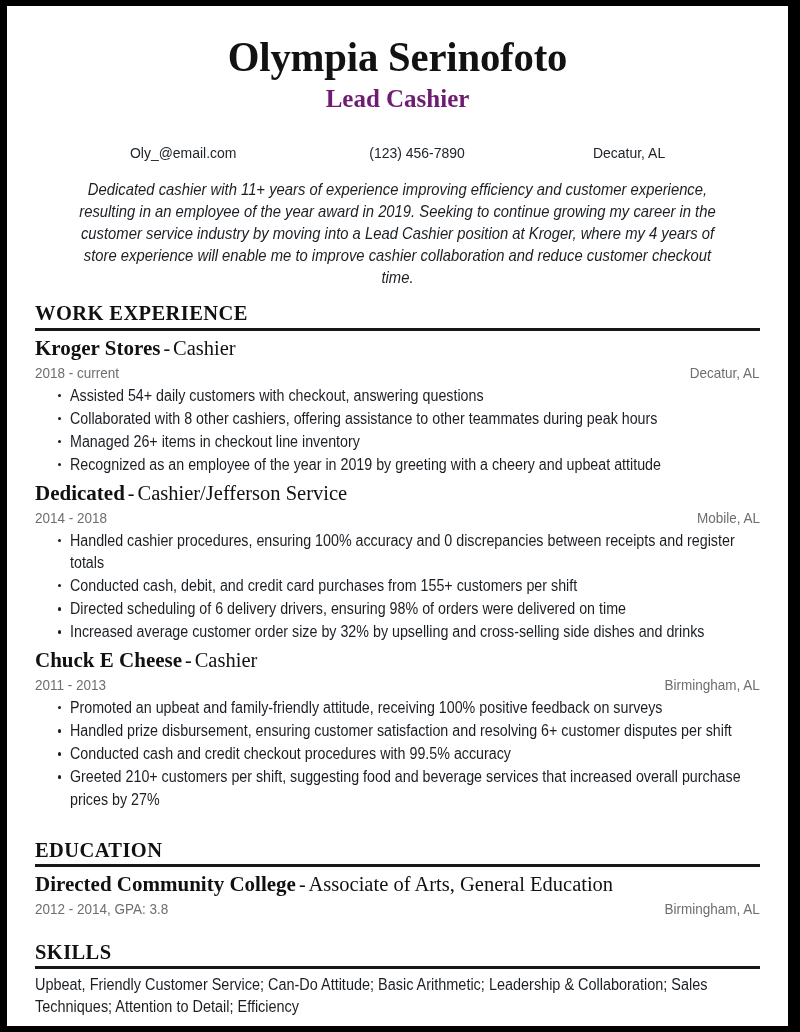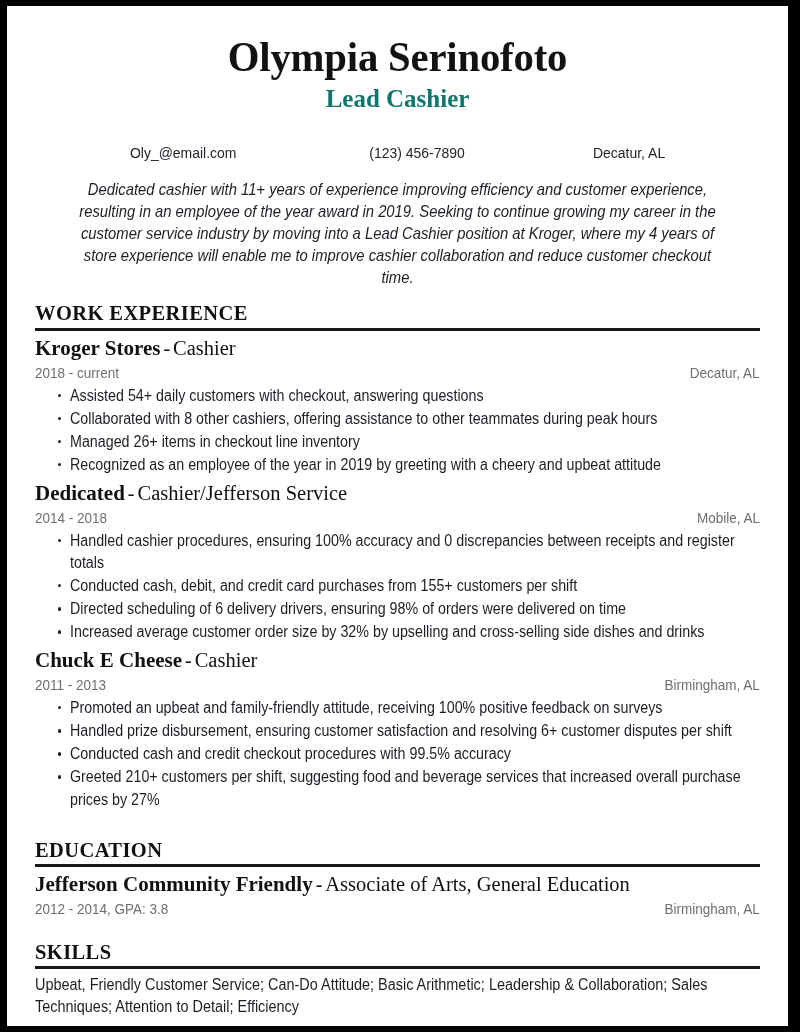--- a/index.html
+++ b/index.html
@@ -53,21 +53,21 @@
     letter-spacing: -0.2px;
     margin-top: 30px;
     transform: scaleX(0.97);
   }
 
   .headline {
     font-family: "Liberation Serif", serif;
     font-weight: bold;
     font-size: 25px;
     line-height: 1.1;
-    color: #0f766e;
+    color: #701a75;
     margin-top: 6px;
   }
 
   .contact-row {
     display: flex;
     justify-content: space-between;
     align-items: baseline;
     margin-top: 32px;
     padding: 0 95px 0 95px;
     box-sizing: border-box;
@@ -306,21 +306,21 @@
           </ul>
         </div>
       </div>
 
       <div class="section education-section">
         <div class="section-title">EDUCATION</div>
         <div class="section-rule"></div>
 
         <div class="entry first">
           <div class="entry-head">
-            <span class="entry-org">Jefferson Community Friendly</span><span class="entry-sep">-</span><span class="entry-role">Associate of Arts,  General Education</span>
+            <span class="entry-org">Directed Community College</span><span class="entry-sep">-</span><span class="entry-role">Associate of Arts,  General Education</span>
           </div>
           <div class="entry-meta">
             <span class="entry-dates">2012 - 2014,  GPA: 3.8</span>
             <span class="entry-location">Birmingham, AL</span>
           </div>
         </div>
       </div>
 
       <div class="section skills-section">
         <div class="section-title">SKILLS</div>

